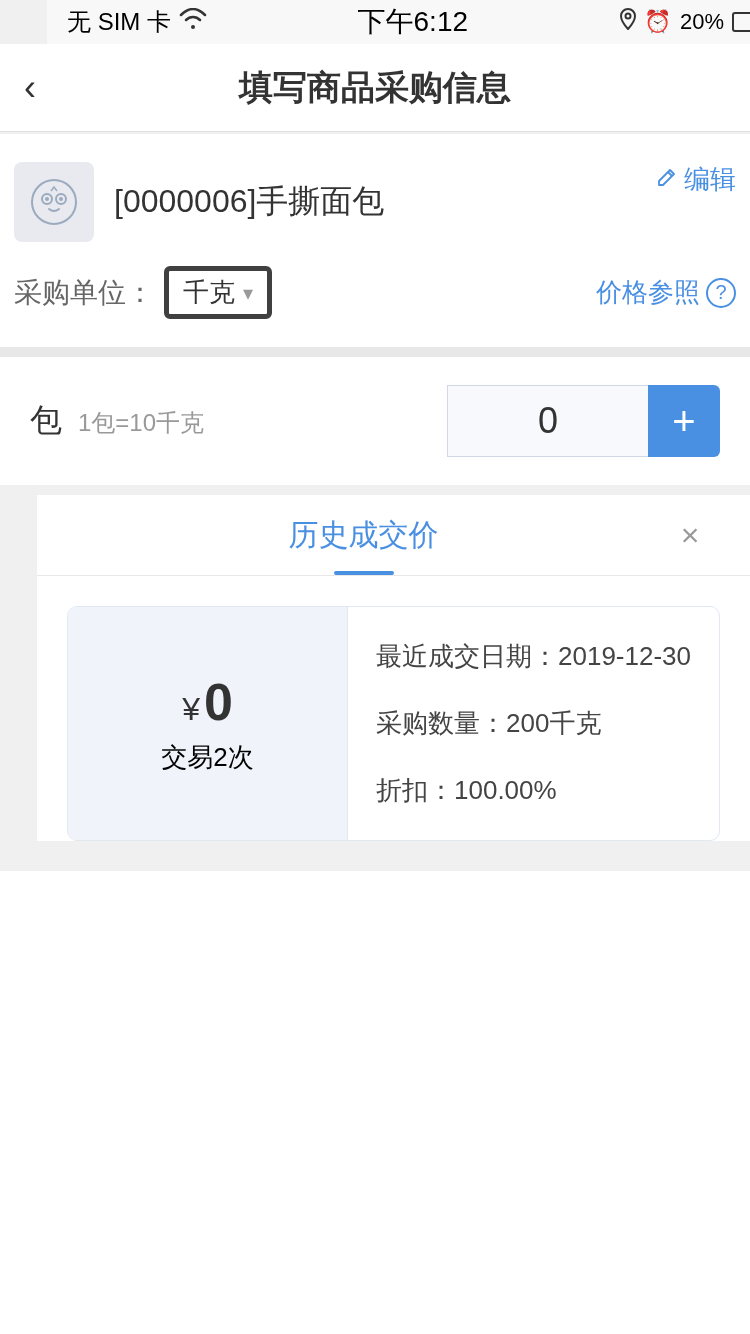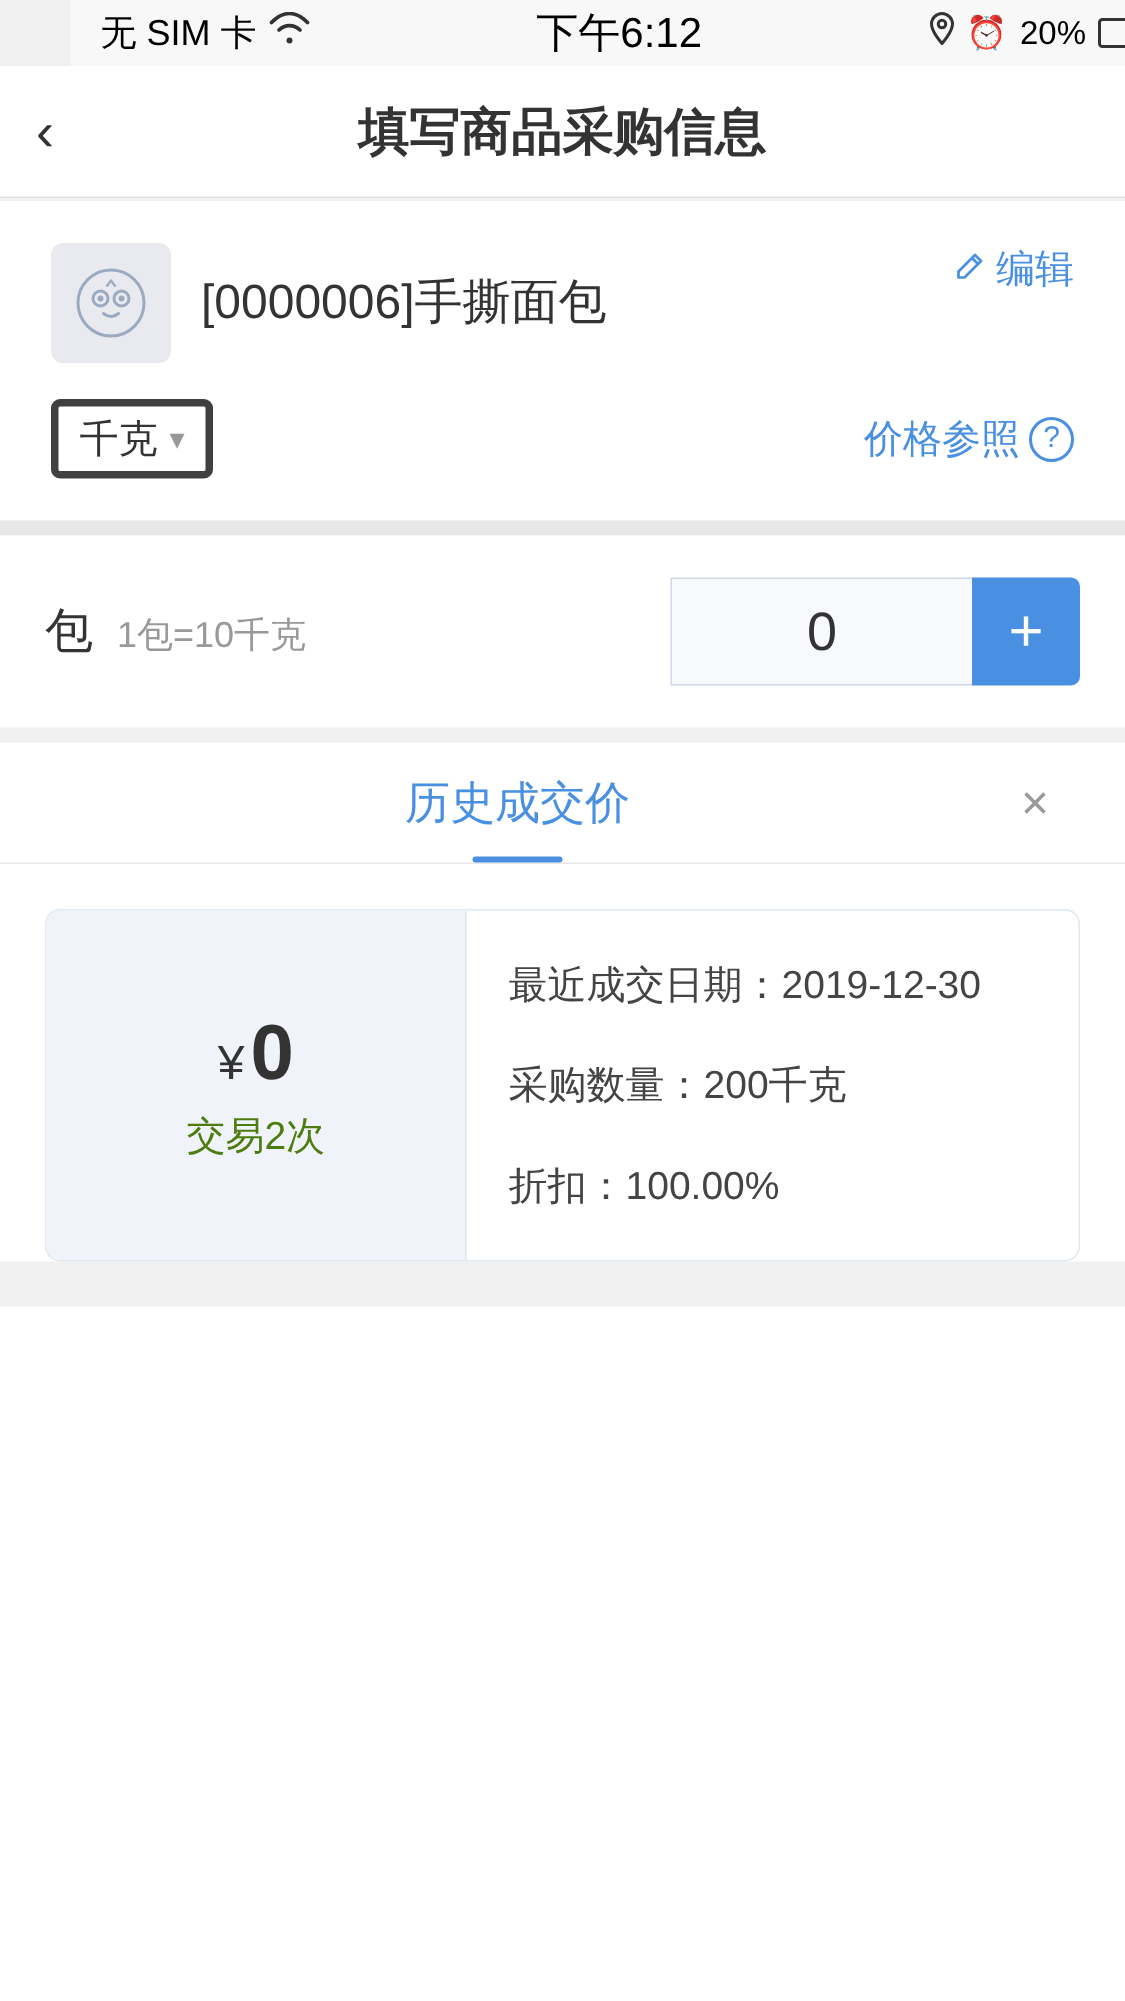--- a/index.html
+++ b/index.html
@@ -90,21 +90,21 @@
     .nav-title {
       font-size: 34px;
       font-weight: 700;
       color: #333;
     }
 
     
     .product-section {
       background: #ffffff;
       margin-top: 2px;
-      padding: 28px 34px;
+      padding: 28px 14px;
     }
     .product-header {
       display: flex;
       align-items: flex-start;
       justify-content: space-between;
       margin-bottom: 24px;
     }
     .product-left {
       display: flex;
       align-items: center;
@@ -244,20 +244,21 @@
     .qty-left-border {
       width: 1px;
       height: 72px;
       background: #d0d8e8;
     }
 
     
     .tabs-section {
       background: #ffffff;
       margin-top: 10px;
+      margin-left: 37px;
     }
     .tabs-header {
       display: flex;
       align-items: center;
       border-bottom: 1px solid #e8e8e8;
       position: relative;
       padding: 0 30px;
     }
     .tab-item {
       flex: 1;
@@ -319,21 +320,21 @@
       font-weight: bold;
       color: #333;
     }
     .trade-currency {
       font-size: 32px;
       font-weight: normal;
       margin-right: 4px;
     }
     .trade-count {
       font-size: 26px;
-      color: #4d7c0f;
+      color: #000000;
       margin-top: 8px;
     }
     .trade-card-right {
       flex: 1;
       padding: 30px 28px;
       display: flex;
       flex-direction: column;
       justify-content: center;
       gap: 28px;
     }
@@ -412,20 +413,21 @@
         <svg width="22" height="22" viewBox="0 0 22 22" fill="none">
           <path d="M3 15L14 4l4 4L7 19H3v-4z" stroke="#4a90e2" stroke-width="1.8" fill="none" stroke-linejoin="round"></path>
           <path d="M12 6l4 4" stroke="#4a90e2" stroke-width="1.8"></path>
         </svg>
       </span>
       <span>编辑</span>
     </div>
   </div>
   <div class="product-unit-row">
     <div style="display:flex;align-items:center;gap:10px;">
+      <span class="unit-label">采购单位：</span>
       <div class="unit-select">
         <span>千克</span>
         <span class="unit-arrow">▾</span>
       </div>
     </div>
     <div class="price-ref-link">
       <span>价格参照</span>
       <div class="question-icon">?</div>
     </div>
   </div>

